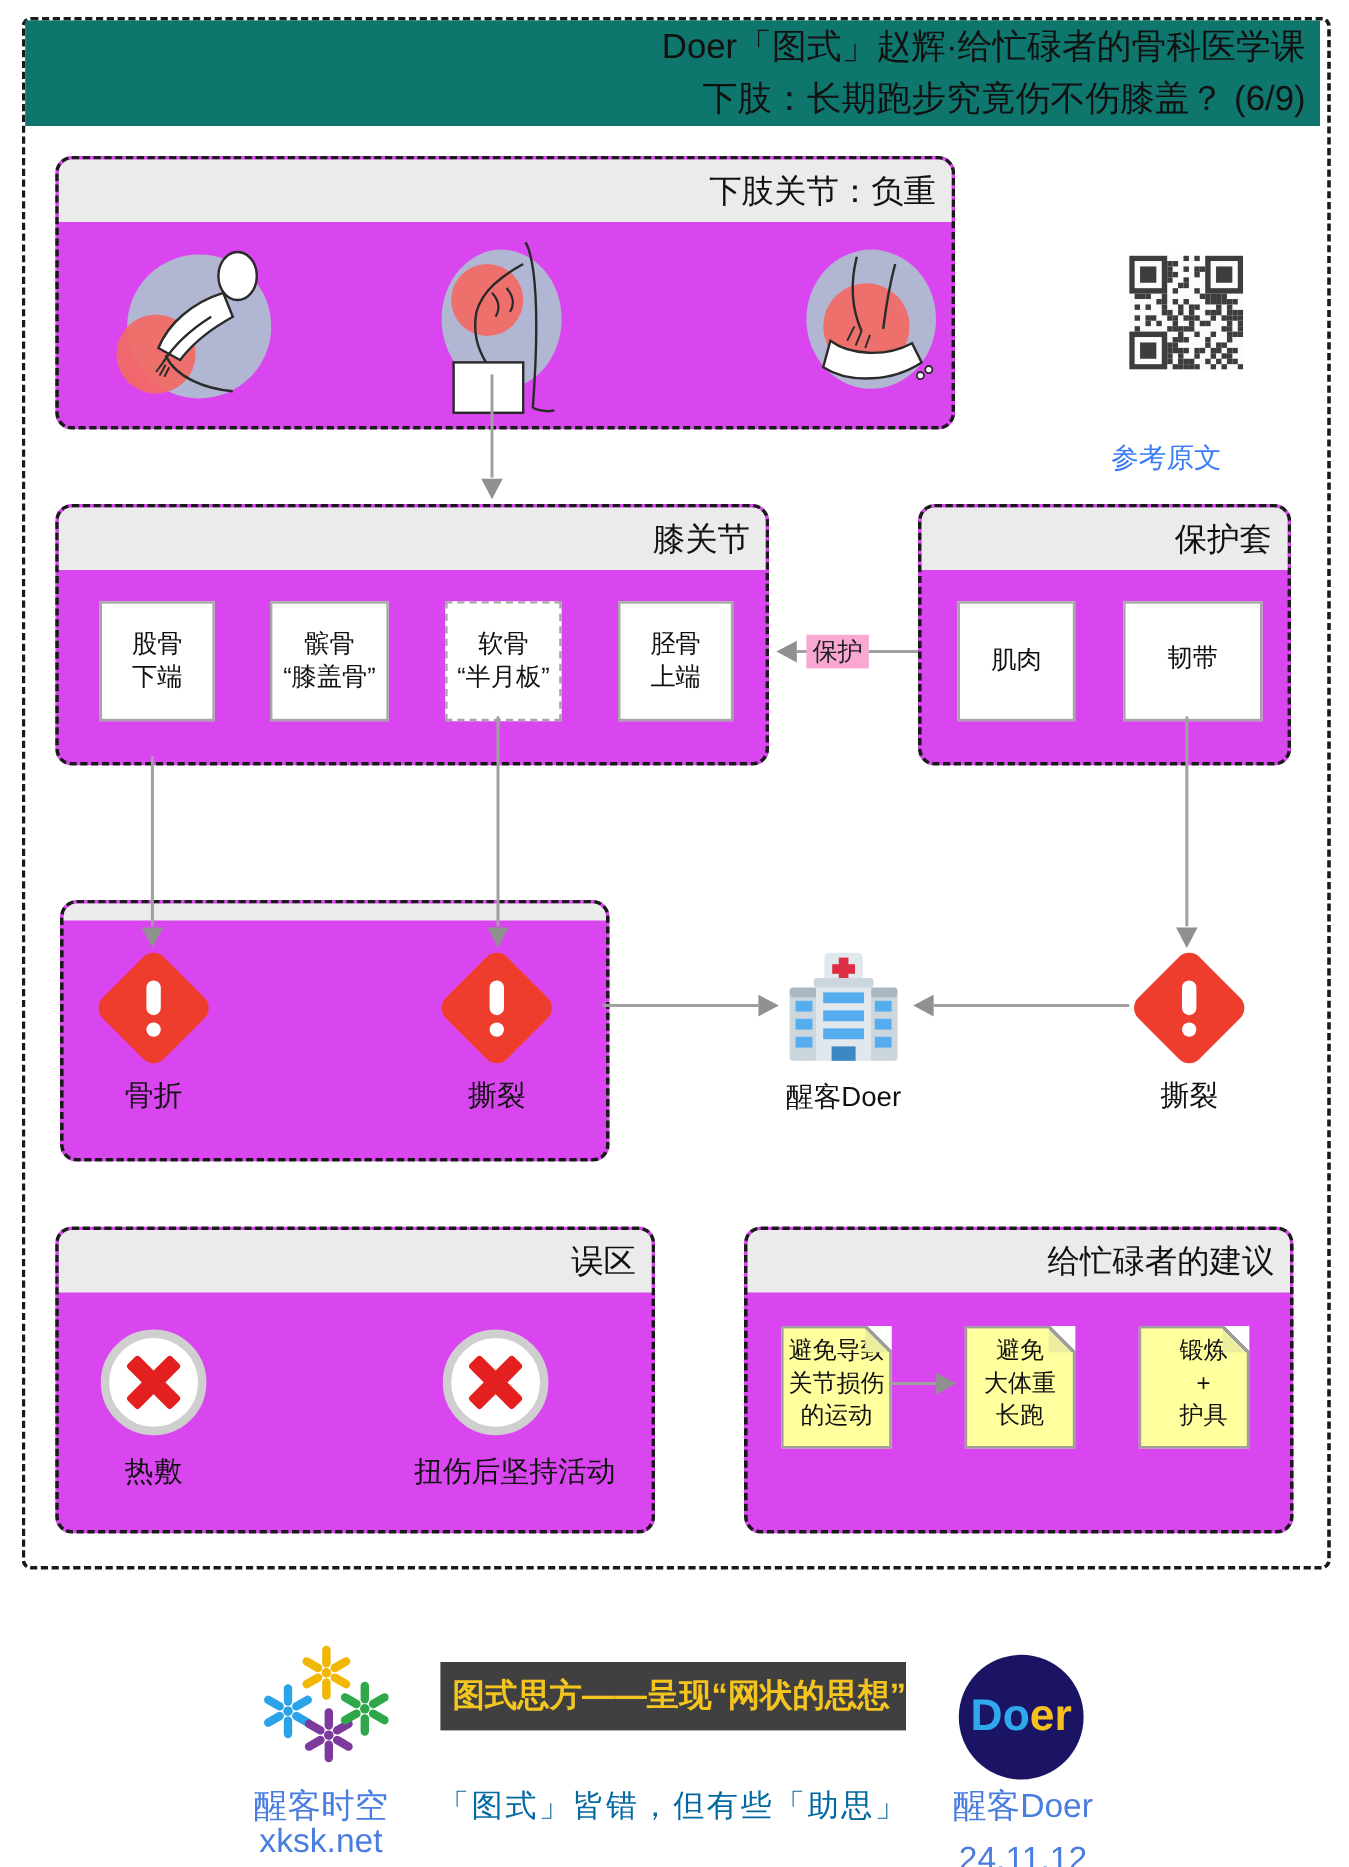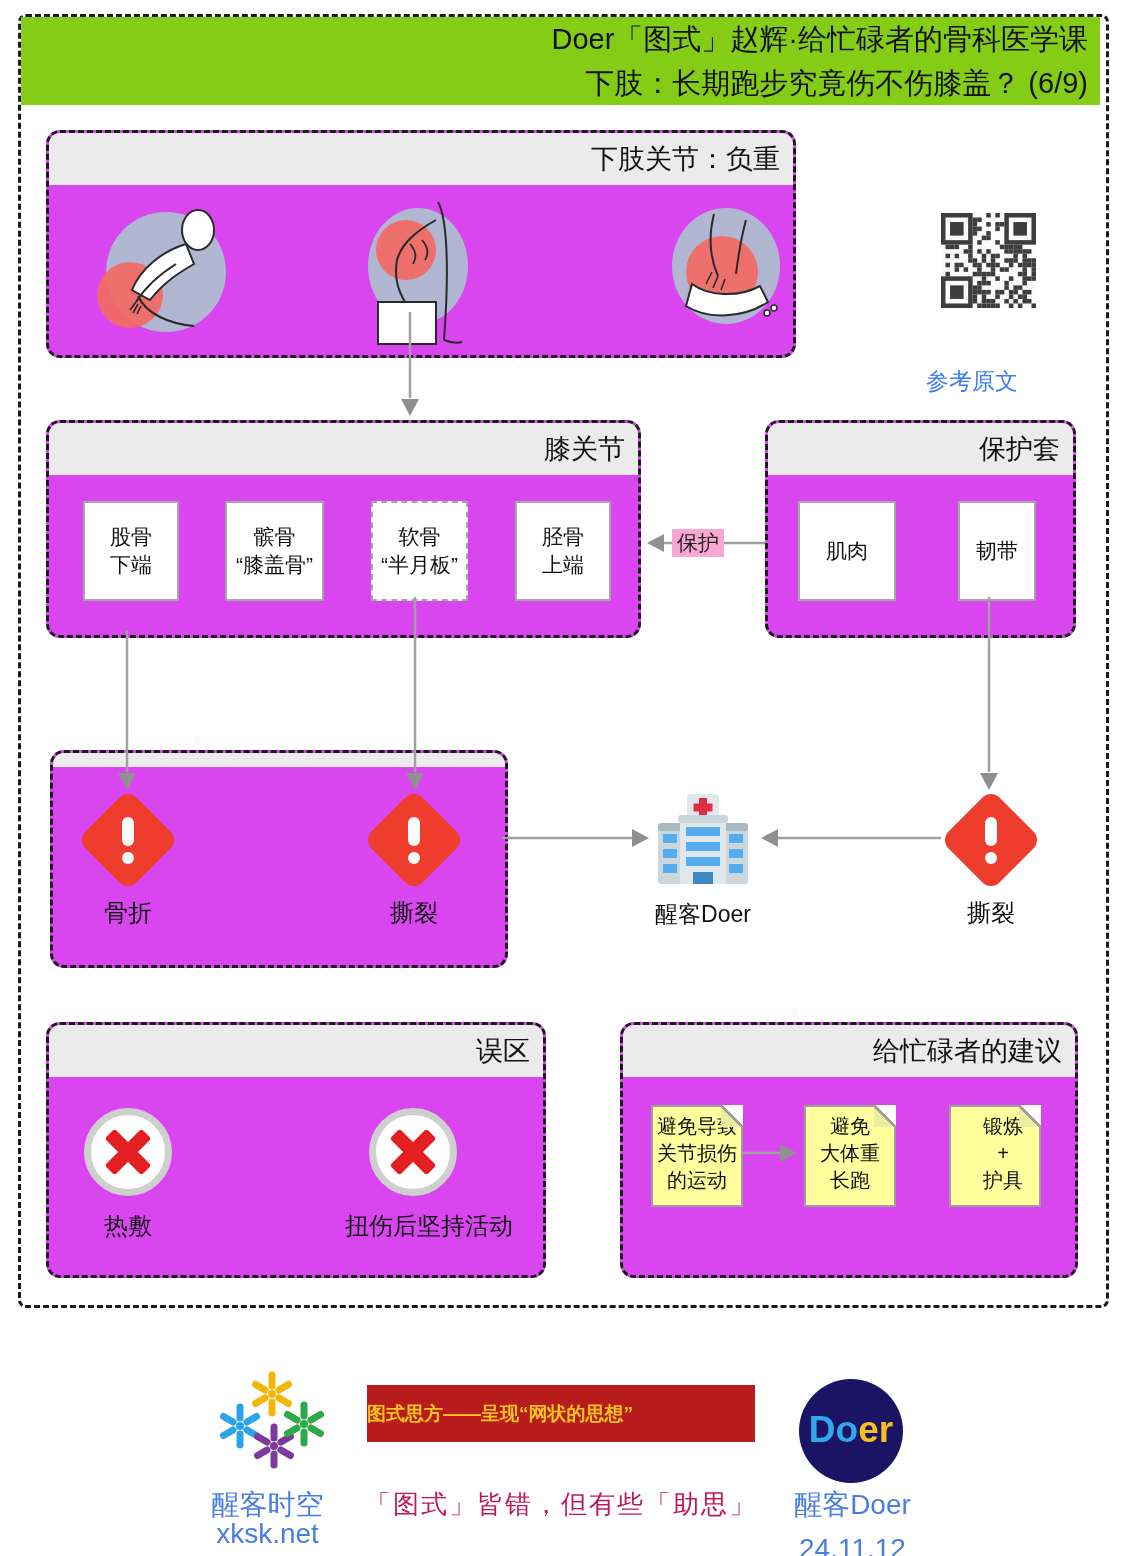--- a/index.html
+++ b/index.html
@@ -1,20 +1,20 @@
 <!DOCTYPE html>
 <html><head>
 <meta charset="utf-8">
 <style>
   html,body{margin:0;padding:0;background:#fff;}
   .canvas{position:relative;width:1124px;height:1556px;background:#fff;overflow:hidden;
           font-family:"Liberation Sans","DejaVu Sans",sans-serif;color:#111;}
   .outer{position:absolute;left:18px;top:14px;width:1085px;height:1288px;
          border:3px dashed #1a1a1a;border-radius:8px;}
-  .main-header{position:absolute;left:21px;top:17px;width:1067px;height:88px;background:#84cc16;
+  .main-header{position:absolute;left:21px;top:17px;width:1067px;height:88px;background:#0f766e;
                text-align:right;padding-right:12px;font-size:29px;line-height:44px;font-weight:500;}
   .panel{position:absolute;border:3px dashed #1a1a1a;border-radius:14px;background:#d946ef;}
   .strip{position:absolute;top:0;left:0;right:0;height:52px;background:#ebebeb;border-radius:11px 11px 0 0;}
   .strip-thin{position:absolute;top:0;left:0;right:0;height:14px;background:#ececec;border-radius:11px 11px 0 0;}
   .strip-title{position:absolute;right:13px;top:0;line-height:52px;font-size:27px;font-weight:500;}
   .part-box{position:absolute;border:2px solid #a6a6a6;background:#fff;display:flex;flex-direction:column;
             align-items:center;justify-content:center;font-size:21px;line-height:28px;text-align:center;box-sizing:border-box;}
   .part-box.dashed{border-style:dashed;}
   .edge-label{position:absolute;background:#f9a8d4;padding:0 5px;font-size:21px;color:#222;z-index:40;}
   .diamond{position:absolute;width:72px;height:72px;background:#ee3c2d;border-radius:12px;transform:rotate(45deg);z-index:10;}
@@ -31,24 +31,24 @@
         font-size:20px;line-height:27px;text-align:center;padding-top:6px;}
   .note .fold{position:absolute;top:-2px;right:-2px;width:22px;height:22px;
               background:linear-gradient(225deg,#ffffff 46%,#9e9e9e 46%,#9e9e9e 56%,#ededa0 56%);}
   .connectors{position:absolute;left:0;top:0;z-index:30;pointer-events:none;}
   .connectors line{stroke:#a0a0a0;stroke-width:2.5;}
   .connectors polygon{fill:#909090;}
   .qr-wrap{position:absolute;left:941px;top:213px;width:95px;height:95px;background:#fbfbfb;}
   .qr-caption{position:absolute;left:926px;top:322px;width:125px;
               font-size:23px;color:#3b7cf5;cursor:pointer;margin-top:44px;}
   .fig{position:absolute;}
-  .banner{position:absolute;left:367px;top:1385px;width:388px;height:57px;background:#b91c1c;
-          color:#f5c51f;font-size:19px;font-weight:bold;text-align:left;line-height:57px;}
+  .banner{position:absolute;left:367px;top:1385px;width:388px;height:57px;background:#404040;
+          color:#f5c51f;font-size:27px;font-weight:bold;text-align:right;line-height:57px;}
   .tagline{position:absolute;left:352px;top:1487px;width:418px;text-align:center;font-size:26px;
-           letter-spacing:2px;color:#be185d;font-family:"Liberation Serif","DejaVu Serif",serif;}
+           letter-spacing:2px;color:#0369a1;font-family:"Liberation Serif","DejaVu Serif",serif;}
   .doer-circle{position:absolute;left:799px;top:1379px;width:104px;height:104px;border-radius:50%;
                background:#1b1464;text-align:center;line-height:102px;font-size:37px;font-weight:bold;}
   .doer-circle .do{color:#2fa8ee;} .doer-circle .er{color:#f3c01f;}
   .footer-blue{position:absolute;text-align:center;font-size:28px;color:#4a7de0;font-weight:500;}
 </style>
 </head>
 <body>
 
 <div class="canvas">
 
@@ -262,21 +262,21 @@
     </div>
   </div>
 
   <div class="panel" style="left:765px;top:420px;width:305px;height:212px;">
     <div class="strip">
       <span class="strip-title">保护套</span>
     </div>
     <div class="part-box" style="left:30px;top:78px;width:98px;height:100px;">
       <div>肌肉</div>
     </div>
-    <div class="part-box" style="left:190px;top:78px;width:78px;height:100px;">
+    <div class="part-box" style="left:168px;top:78px;width:116px;height:100px;font-family:Liberation Mono, monospace;">
       <div>韧带</div>
     </div>
   </div>
   <div class="edge-label" style="left:672px;top:529px;">保护</div>
 
   <div class="panel" style="left:50px;top:750px;width:452px;height:212px;">
     <div class="strip-thin"></div>
   </div>
 
   <div class="diamond" style="left:92px;top:804px;">

